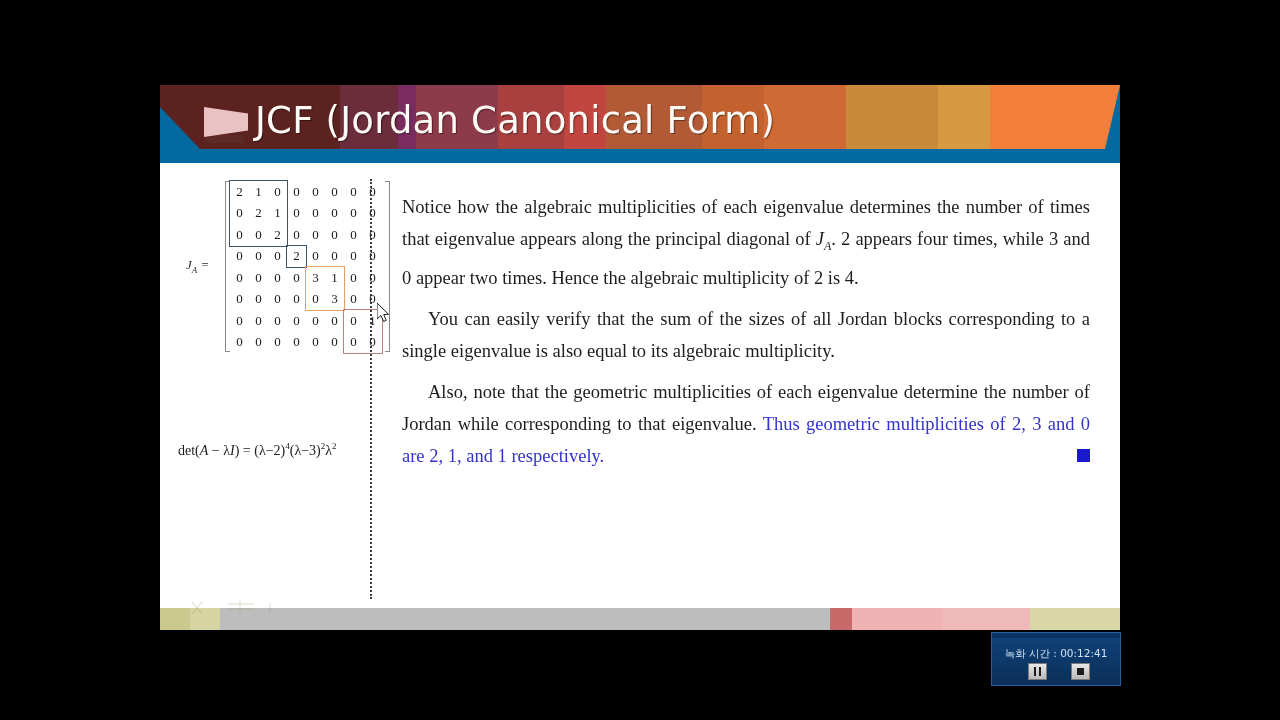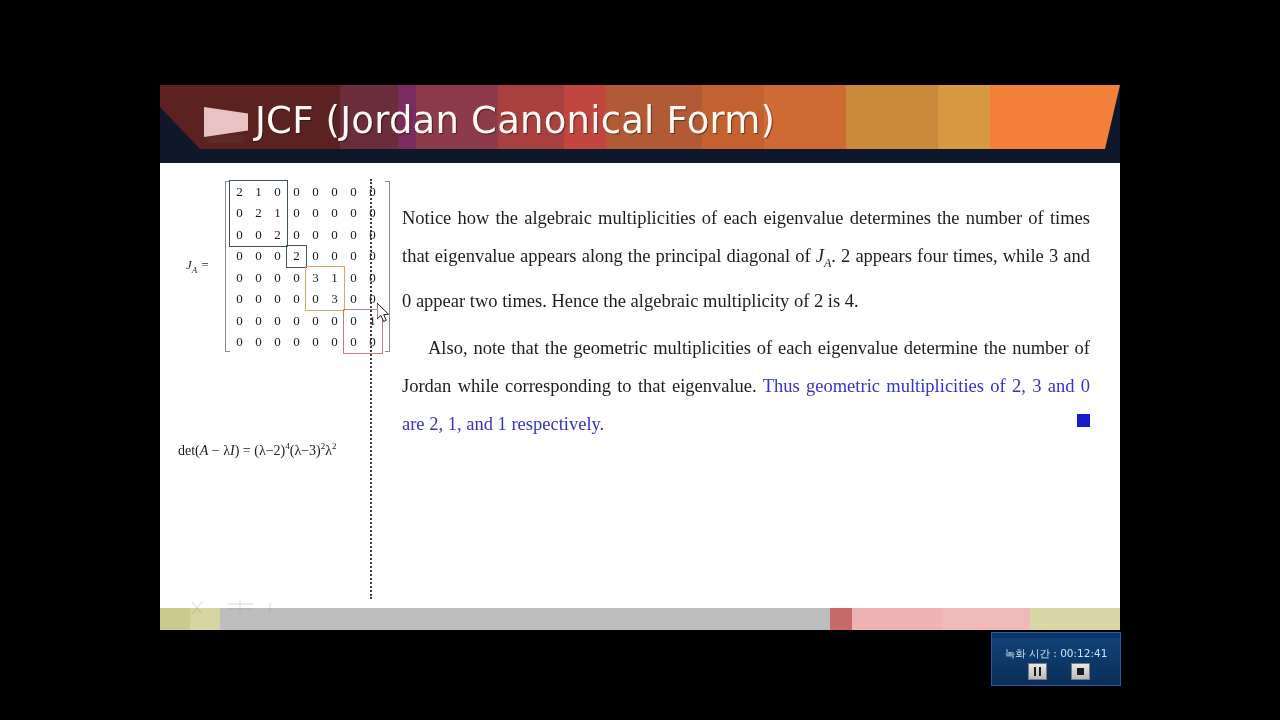--- a/index.html
+++ b/index.html
@@ -1,19 +1,19 @@
 <!DOCTYPE html>
 <html><head>
 <meta charset="utf-8">
 <title>JCF Slide</title>
 <style>
   html,body{margin:0;padding:0;background:#000;}
   body{width:1280px;height:720px;overflow:hidden;font-family:"Liberation Serif",serif;}
   #stage{position:relative;width:1280px;height:720px;background:#000;}
-  #video-area{position:absolute;left:160px;top:85px;width:960px;height:545px;background:#0f172a;overflow:hidden;}
+  #video-area{position:absolute;left:160px;top:85px;width:960px;height:545px;background:#0369a1;overflow:hidden;}
 
   
   #banner{position:absolute;left:0;top:0;width:960px;height:78px;overflow:hidden;}
   #banner-clip{position:absolute;left:0;top:0;width:960px;height:78px;
     clip-path:polygon(0 0,960px 0,945px 64px,40px 64px,0 22px);}
   .stripe{position:absolute;top:0;height:78px;}
   #banner-title{position:absolute;left:95px;top:8px;height:56px;line-height:56px;
     font-family:"DejaVu Sans",sans-serif;font-size:37px;color:#fdfaf6;letter-spacing:.2px;
     text-shadow:1px 1px 1px rgba(0,0,0,.45);white-space:nowrap;}
   #banner-bullet{position:absolute;left:44px;top:22px;width:44px;height:30px;
@@ -40,21 +40,21 @@
   
   #det-eq{position:absolute;left:18px;top:278px;font-size:14px;color:#1a1a1a;white-space:nowrap;text-align:center;}
   #det-eq sup{font-size:9px;}
 
   
   #divider{position:absolute;left:210px;top:16px;width:0;height:420px;
     border-left:2px dotted #3a3a3a;}
 
   
   #text-col{position:absolute;left:242px;top:28px;width:688px;}
-  .para{font-size:18.5px;line-height:38px;color:#1d1d1d;text-align:justify;text-justify:inter-word;margin:8px 0 9px 0;}
+  .para{font-size:18.5px;line-height:32px;color:#1d1d1d;text-align:justify;text-justify:inter-word;margin:0 0 9px 0;}
   .para.indent{text-indent:26px;}
   .para .ital{font-style:italic;}
   .para .sub{font-size:12px;vertical-align:sub;font-style:italic;}
   .blue{color:#3333cc;}
   #end-square{display:inline-block;width:13px;height:13px;background:#1a1aCC;vertical-align:-1px;float:right;margin-top:9px;}
 
   
   #footer-bar{position:absolute;left:0;bottom:0;width:960px;height:22px;overflow:hidden;}
   .fseg{position:absolute;bottom:0;height:22px;}
   #footer-white{position:absolute;left:0;bottom:22px;width:960px;height:6px;background:#fff;}
@@ -208,20 +208,21 @@
       </div>
 
       <div id="det-eq">
         <span>det(</span><i>A</i><span> − λ<i>I</i>) = (λ−2)</span><sup>4</sup><span>(λ−3)</span><sup>2</sup><span>λ</span><sup>2</sup>
       </div>
 
       <div id="divider"></div>
 
       <div id="text-col">
           <div class="para"><span>Notice how the algebraic multiplicities of each eigenvalue determines the number of times that eigenvalue appears along the principal diagonal of </span><i class="ital">J</i><span class="sub">A</span><span>. 2 appears four times, while 3 and 0 appear two times. Hence the algebraic multiplicity of 2 is 4.</span></div>
+          <div class="para indent"><span>You can easily verify that the sum of the sizes of all Jordan blocks corresponding to a single eigenvalue is also equal to its algebraic multiplicity.</span></div>
           <div class="para indent"><span>Also, note that the geometric multiplicities of each eigenvalue determine the number of Jordan while corresponding to that eigenvalue. </span><span class="blue">Thus geometric multiplicities of 2, 3 and 0 are 2, 1, and 1 respectively.</span><span id="end-square" style="background: rgb(26, 26, 204);"></span></div>
         </div>
 
       <div id="footer-white"></div>
       <div id="footer-bar">
           <div class="fseg" style="left: 0px; width: 30px; background: rgb(204, 201, 143);"></div>
           <div class="fseg" style="left: 30px; width: 30px; background: rgb(214, 212, 160);"></div>
           <div class="fseg" style="left: 60px; width: 610px; background: rgb(189, 189, 189);"></div>
           <div class="fseg" style="left: 670px; width: 22px; background: rgb(201, 106, 106);"></div>
           <div class="fseg" style="left: 692px; width: 90px; background: rgb(239, 179, 179);"></div>

